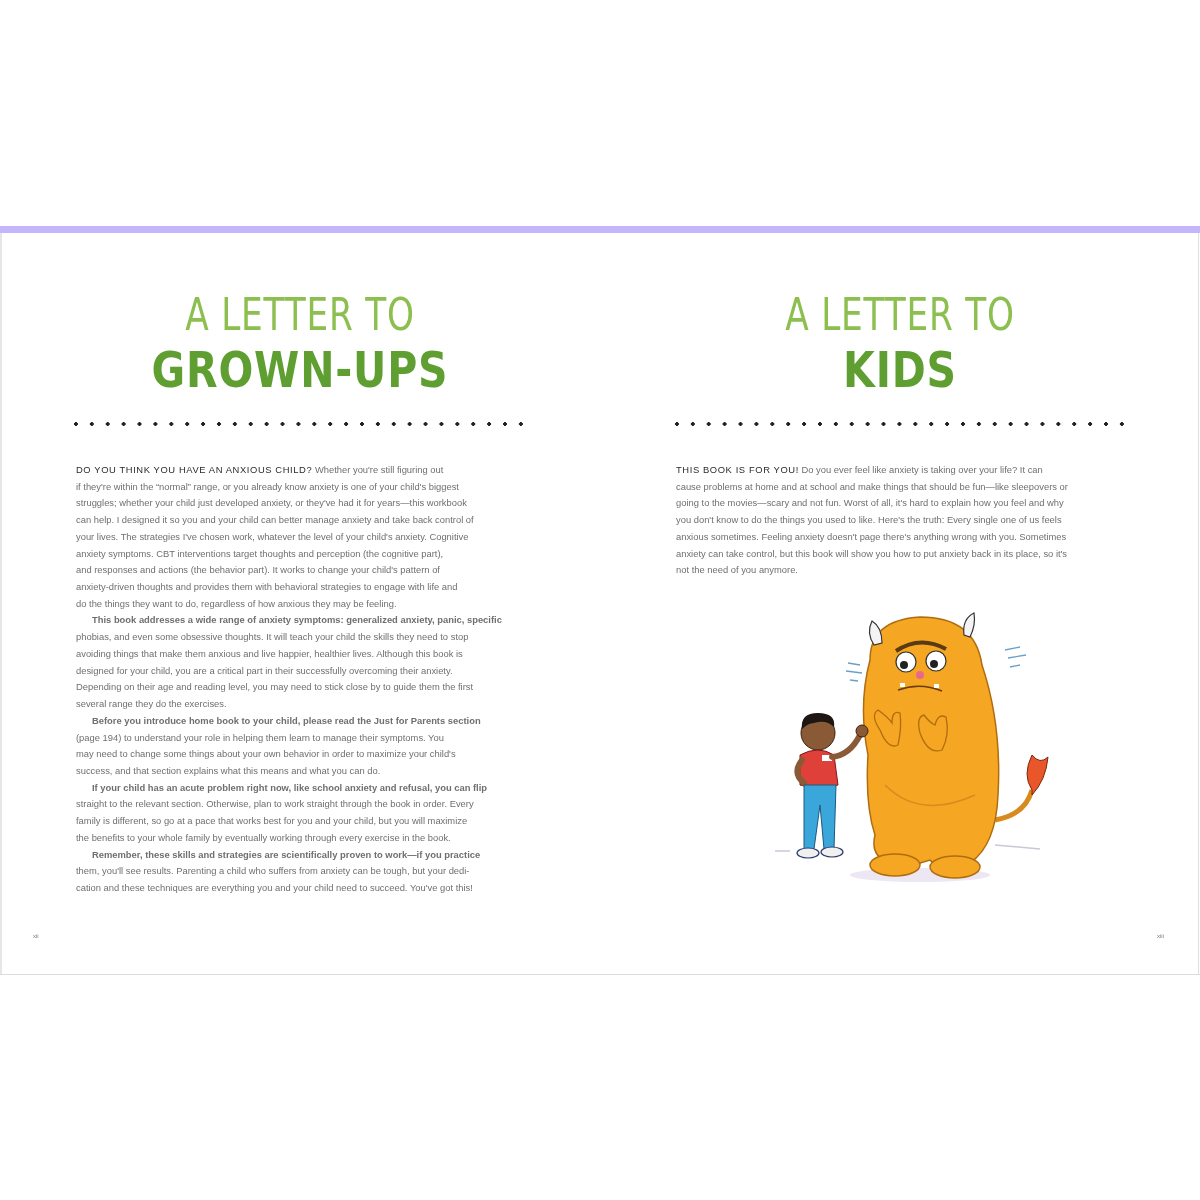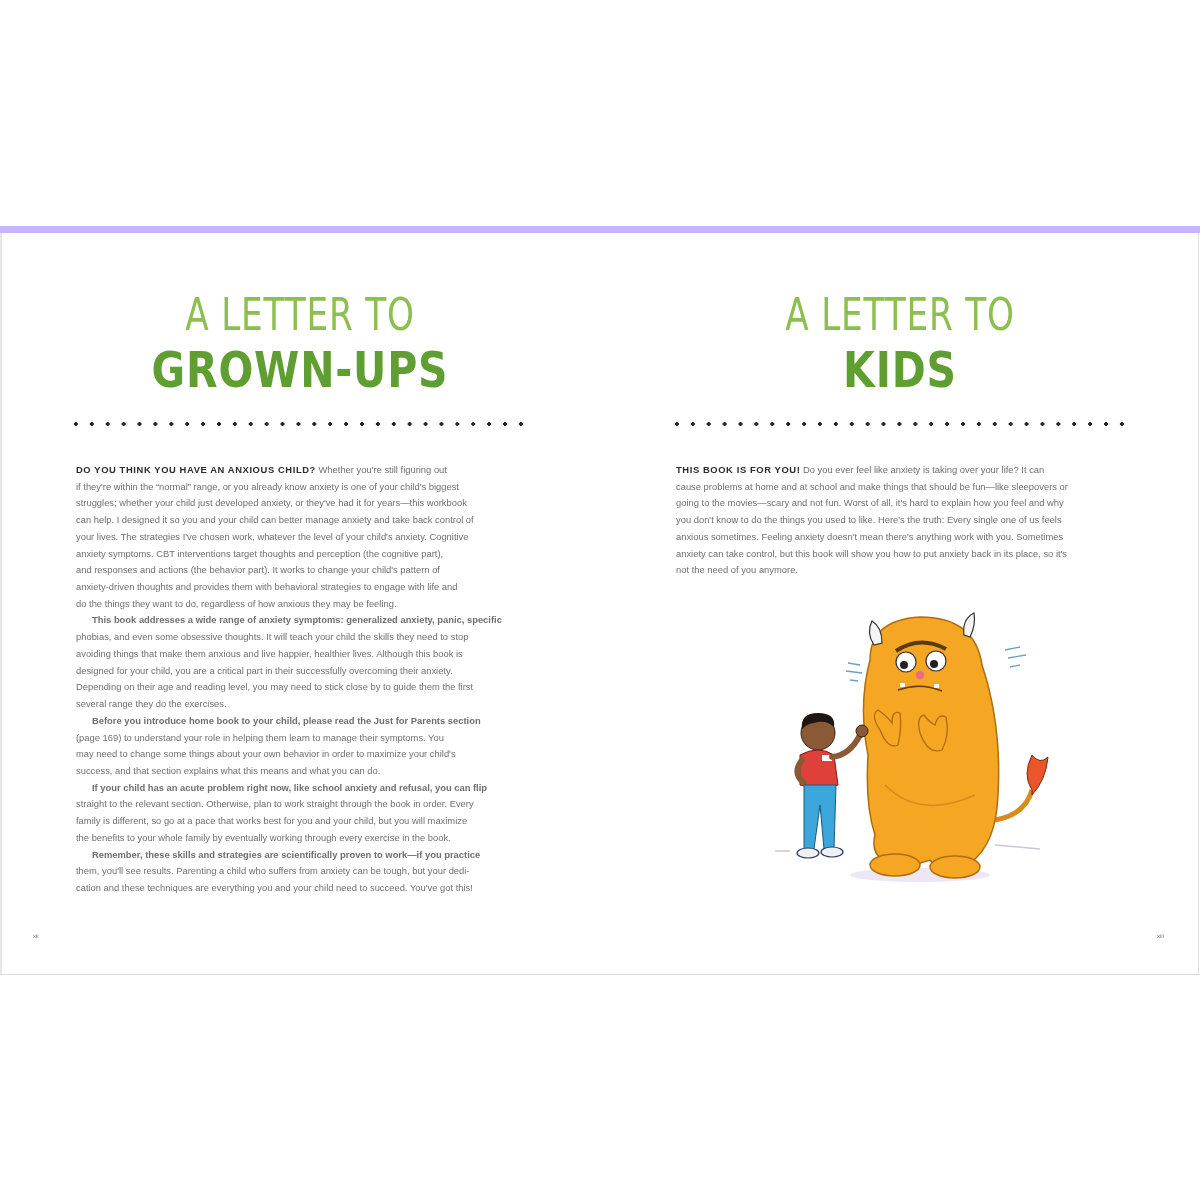--- a/index.html
+++ b/index.html
@@ -60,21 +60,21 @@
       font-family: "Liberation Sans", sans-serif;
       font-size: 9.4px; line-height: 16.72px;
       color: #6f6f6f;
       white-space: nowrap;
     }
     .page.left .body-text { left: 76px; width: 450px; }
     .page.right .body-text { left: 76px; width: 450px; }
     .body-text .line { display: block; height: 16.72px; }
     .body-text .indent { padding-left: 16px; font-weight: bold; }
     .lead {
-      font-weight: bold; color: #2b2b2b; letter-spacing: 0.6px; font-size: 9.4px;
+      font-weight: normal; color: #2b2b2b; letter-spacing: 0.6px; font-size: 9.4px;
     }
 
     .page-num {
       position: absolute; top: 700px;
       font-size: 6px; color: #777;
     }
     .page.left .page-num { left: 33px; }
     .page.right .page-num { right: 36px; }
 
     .illustration { position: absolute; left: 170px; top: 372px; width: 300px; height: 290px; }
@@ -101,21 +101,21 @@
       <span class="line">and responses and actions (the behavior part). It works to change your child's pattern of</span>
       <span class="line">anxiety-driven thoughts and provides them with behavioral strategies to engage with life and</span>
       <span class="line">do the things they want to do, regardless of how anxious they may be feeling.</span>
       <span class="line indent">This book addresses a wide range of anxiety symptoms: generalized anxiety, panic, specific</span>
       <span class="line">phobias, and even some obsessive thoughts. It will teach your child the skills they need to stop</span>
       <span class="line">avoiding things that make them anxious and live happier, healthier lives. Although this book is</span>
       <span class="line">designed for your child, you are a critical part in their successfully overcoming their anxiety.</span>
       <span class="line">Depending on their age and reading level, you may need to stick close by to guide them the first</span>
       <span class="line">several range they do the exercises.</span>
       <span class="line indent">Before you introduce home book to your child, please read the Just for Parents section</span>
-      <span class="line">(page 169) to understand your role in helping them learn to manage their symptoms. You</span>
+      <span class="line">(page 194) to understand your role in helping them learn to manage their symptoms. You</span>
       <span class="line">may need to change some things about your own behavior in order to maximize your child's</span>
       <span class="line">success, and that section explains what this means and what you can do.</span>
       <span class="line indent">If your child has an acute problem right now, like school anxiety and refusal, you can flip</span>
       <span class="line">straight to the relevant section. Otherwise, plan to work straight through the book in order. Every</span>
       <span class="line">family is different, so go at a pace that works best for you and your child, but you will maximize</span>
       <span class="line">the benefits to your whole family by eventually working through every exercise in the book.</span>
       <span class="line indent">Remember, these skills and strategies are scientifically proven to work—if you practice</span>
       <span class="line">them, you'll see results. Parenting a child who suffers from anxiety can be tough, but your dedi-</span>
       <span class="line">cation and these techniques are everything you and your child need to succeed. You've got this!</span>
     </div>
@@ -128,21 +128,21 @@
       <div class="thin">A LETTER TO</div>
       <div class="bold">KIDS</div>
     </div>
     <div class="dots"></div>
 
     <div class="body-text">
       <span class="line"><span class="lead">THIS BOOK IS FOR YOU!</span><span> Do you ever feel like anxiety is taking over your life? It can</span></span>
       <span class="line">cause problems at home and at school and make things that should be fun—like sleepovers or</span>
       <span class="line">going to the movies—scary and not fun. Worst of all, it's hard to explain how you feel and why</span>
       <span class="line">you don't know to do the things you used to like. Here's the truth: Every single one of us feels</span>
-      <span class="line">anxious sometimes. Feeling anxiety doesn't mean there's anything work with you. Sometimes</span>
+      <span class="line">anxious sometimes. Feeling anxiety doesn't page there's anything wrong with you. Sometimes</span>
       <span class="line">anxiety can take control, but this book will show you how to put anxiety back in its place, so it's</span>
       <span class="line">not the need of you anymore.</span>
     </div>
 
     <svg class="illustration" viewBox="0 0 300 290" xmlns="http://www.w3.org/2000/svg">
 
       <ellipse cx="150" cy="270" rx="70" ry="7" fill="#e8e0f0" opacity="0.8"></ellipse>
       <line x1="5" y1="246" x2="20" y2="246" stroke="#c8c8d8" stroke-width="1.5"></line>
       <line x1="225" y1="240" x2="270" y2="244" stroke="#c8c8d8" stroke-width="1.5"></line>
 

